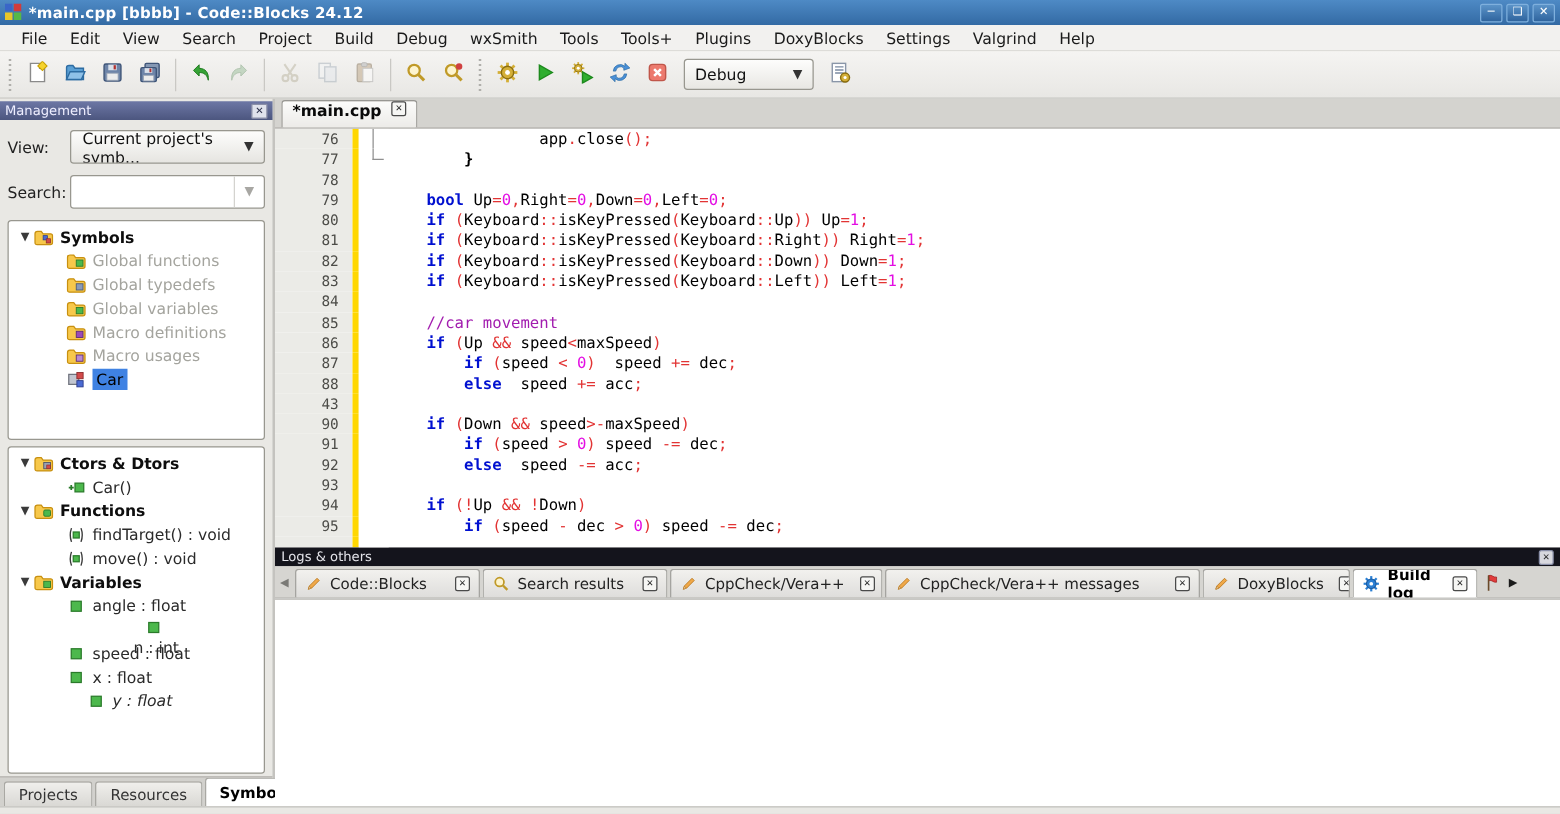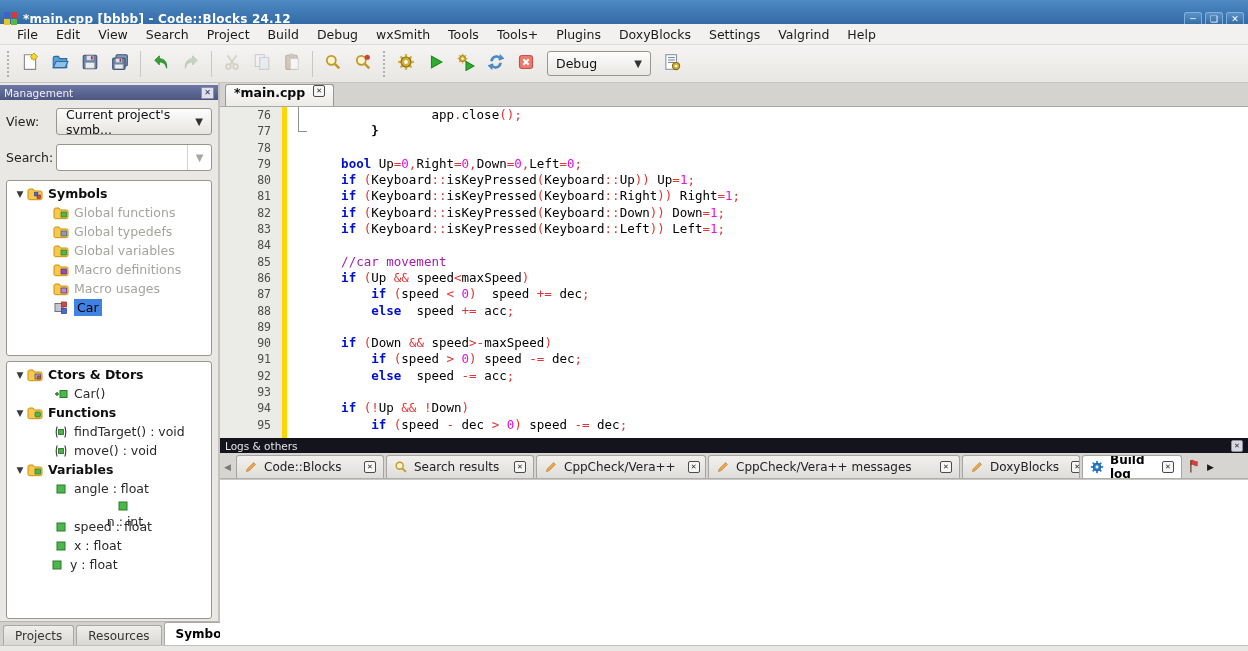--- a/index.html
+++ b/index.html
@@ -3,21 +3,21 @@
 <meta charset="utf-8">
 <style>
   * { box-sizing: border-box; margin: 0; padding: 0; }
   html,body { width:1248px; height:651px; overflow:hidden; }
   body { font-family:"DejaVu Sans", sans-serif; background:#d6d5d1; font-size:12px; color:#1c1c1c; }
 
   .window { width:1248px; height:651px; display:flex; flex-direction:column; background:#e9e8e4; }
 
   
   .titlebar { height:20px; flex:0 0 auto; background:linear-gradient(#4e8ac5,#336aa4); color:#fff;
-              display:flex; padding:12px 4px; gap:5px; }
+              display:flex; align-items:center; padding:0 4px; gap:5px; }
   .titlebar .title { font-weight:bold; font-size:12px; letter-spacing:.2px; }
   .logo { width:14px; height:14px; position:relative; flex:0 0 auto; }
   .logo i { position:absolute; width:6px; height:6px; }
   .logo .q1{left:0;top:0;background:#3a66c8;} .logo .q2{left:7px;top:0;background:#d23b3b;}
   .logo .q3{left:0;top:7px;background:#e8c62a;} .logo .q4{left:7px;top:7px;background:#57b847;}
   .winbtns { margin-left:auto; display:flex; gap:3px; }
   .winbtn { width:18px; height:15px; background:linear-gradient(#5b93c8,#2f649e); border:1px solid #7fb0dd;
             border-radius:2px; color:#fff; font-size:9px; line-height:13px; text-align:center; }
 
   
@@ -496,21 +496,21 @@
             </div>
             <div class="tree-item" style="padding-left: 32px;">
               <span class="expander"></span>
               <span class="ticon">
                 <svg viewBox="0 0 16 16">
                   <rect x="4" y="4" width="8" height="8" fill="#4cb84c" stroke="#2a7a2a"></rect>
                 </svg>
               </span>
               <span class="tlabel">x : float</span>
             </div>
-            <div class="tree-item" style="padding-left: 28px;">
+            <div class="tree-item" style="padding-left: 48px; font-style: italic;">
               <span class="expander"></span>
               <span class="ticon">
                 <svg viewBox="0 0 16 16">
                   <rect x="4" y="4" width="8" height="8" fill="#4cb84c" stroke="#2a7a2a"></rect>
                 </svg>
               </span>
               <span class="tlabel">y : float</span>
             </div>
           </div>
       </div>
@@ -607,21 +607,21 @@
             <span class="fold"></span>
             <span class="codetxt"><span class="tk-t">        </span><span class="tk-k">if</span><span class="tk-t"> </span><span class="tk-o">(</span><span class="tk-t">speed </span><span class="tk-o">&lt;</span><span class="tk-t"> </span><span class="tk-n">0</span><span class="tk-o">)</span><span class="tk-t">  speed </span><span class="tk-o">+=</span><span class="tk-t"> dec</span><span class="tk-o">;</span></span>
           </div>
           <div class="cline">
             <span class="lnum">88</span>
             <span class="chbar"></span>
             <span class="fold"></span>
             <span class="codetxt"><span class="tk-t">        </span><span class="tk-k">else</span><span class="tk-t">  speed </span><span class="tk-o">+=</span><span class="tk-t"> acc</span><span class="tk-o">;</span></span>
           </div>
           <div class="cline">
-            <span class="lnum">89</span>
+            <span class="lnum">43</span>
             <span class="chbar"></span>
             <span class="fold"></span>
             <span class="codetxt"></span>
           </div>
           <div class="cline">
             <span class="lnum">90</span>
             <span class="chbar"></span>
             <span class="fold"></span>
             <span class="codetxt"><span class="tk-t">    </span><span class="tk-k">if</span><span class="tk-t"> </span><span class="tk-o">(</span><span class="tk-t">Down </span><span class="tk-o">&amp;&amp;</span><span class="tk-t"> speed</span><span class="tk-o">&gt;-</span><span class="tk-t">maxSpeed</span><span class="tk-o">)</span></span>
           </div>

